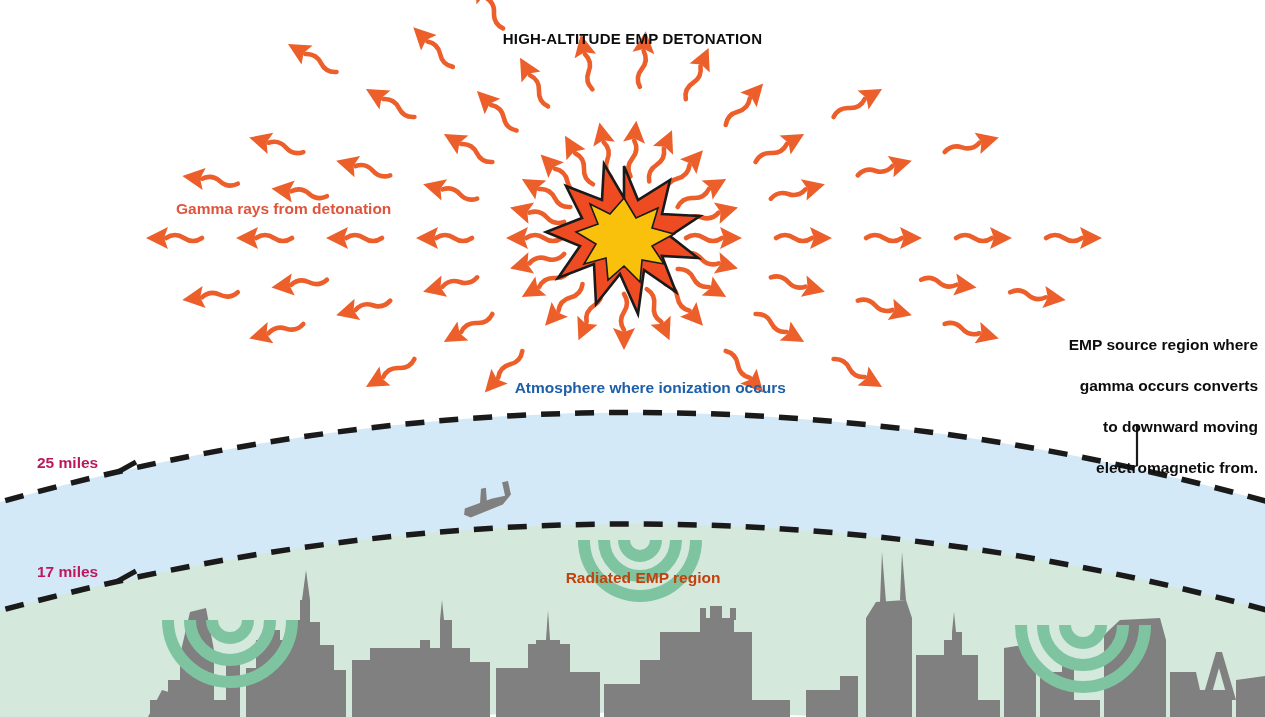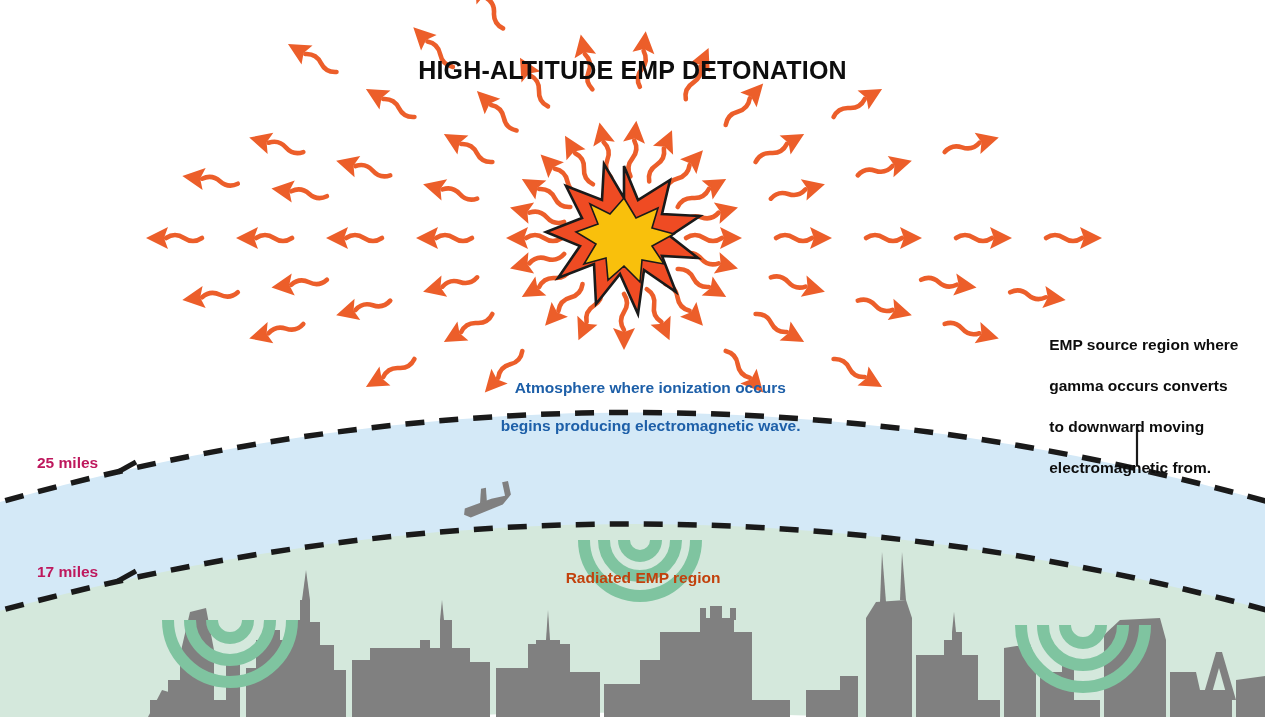--- a/index.html
+++ b/index.html
@@ -4,31 +4,31 @@
 <style>
   html,body{margin:0;padding:0;background:#ffffff;}
   body{width:1265px;height:717px;overflow:hidden;
        font-family:"Liberation Sans","DejaVu Sans",sans-serif;}
   #stage{position:relative;width:1265px;height:717px;background:#fff;overflow:hidden;}
   #stage svg.layer{position:absolute;left:0;top:0;width:1265px;height:717px;}
   .txt{position:absolute;margin:0;white-space:pre;line-height:1.22;}
 
   #diagram-title{
     left:0;right:0;top:30px;text-align:center;width:1265px;
-    font-size:25px;font-weight:bold;color:#0d0d0d;letter-spacing:.2px;margin-top:25px;
+    font-size:15px;font-weight:bold;color:#0d0d0d;letter-spacing:.2px;
   }
   #gamma-label{
     left:176px;top:200px;font-size:15.5px;font-weight:bold;color:#e0543c;
   }
   #atmosphere-label{
     left:442px;top:360px;width:400px;text-align:center;
     font-size:15.5px;font-weight:bold;color:#1d5fa8;
   }
   #emp-source-label{
-    left:1032px;top:314px;width:226px;text-align:left;
+    left:1032px;top:314px;width:226px;text-align:right;
     font-size:15.5px;font-weight:bold;color:#0d0d0d;line-height:1.33;
   }
   #radiated-label{
     left:528px;top:569px;width:230px;text-align:center;
     font-size:15.5px;font-weight:bold;color:#c2410c;
   }
   .alt-label{font-size:15.5px;font-weight:bold;color:#be185d;}
   #alt-25{left:37px;top:454px;}
   #alt-12{left:37px;top:563px;}
 </style>
@@ -289,24 +289,24 @@
                L -40 26 L -28 6 L -48 -6 L -26 -14 L -34 -34 L -14 -24 Z" fill="#f9c00c" stroke="#1a1a1a" stroke-width="1.6" stroke-linejoin="miter"></path>
     </g>
   </svg>
 
   <svg class="layer" viewBox="0 0 1265 717">
     <line x1="1137" y1="424" x2="1137" y2="466" stroke="#1a1a1a" stroke-width="2.2"></line>
   </svg>
 
   <h1 class="txt" id="diagram-title">HIGH-ALTITUDE EMP DETONATION</h1>
 
+  <div class="txt" id="gamma-label">Gamma rays from detonation</div>
 
   <div class="txt" id="atmosphere-label">
     <span>Atmosphere where ionization occurs</span><br>
-    <span>begins producing electromagnetic wave.</span>
   </div>
 
   <div class="txt" id="emp-source-label">
     <span>EMP source region where</span><br>
     <span>gamma occurs converts</span><br>
     <span>to downward moving</span><br>
     <span>electromagnetic from.</span>
   </div>
 
   <div class="txt" id="radiated-label">Radiated EMP region</div>

